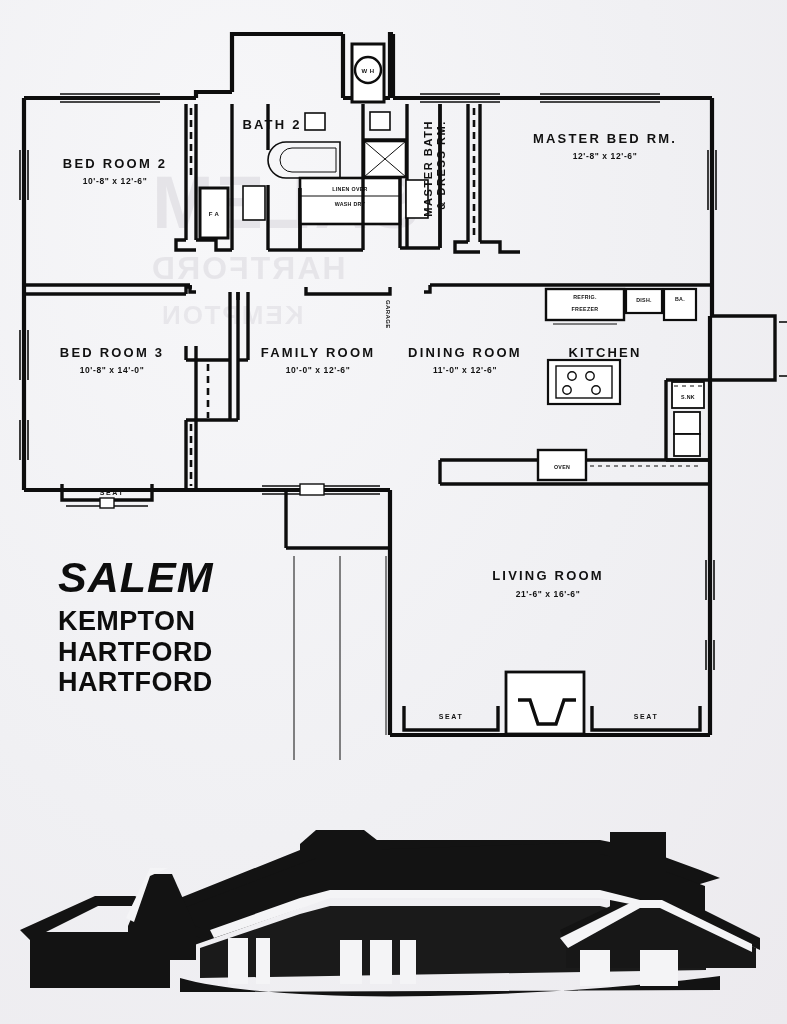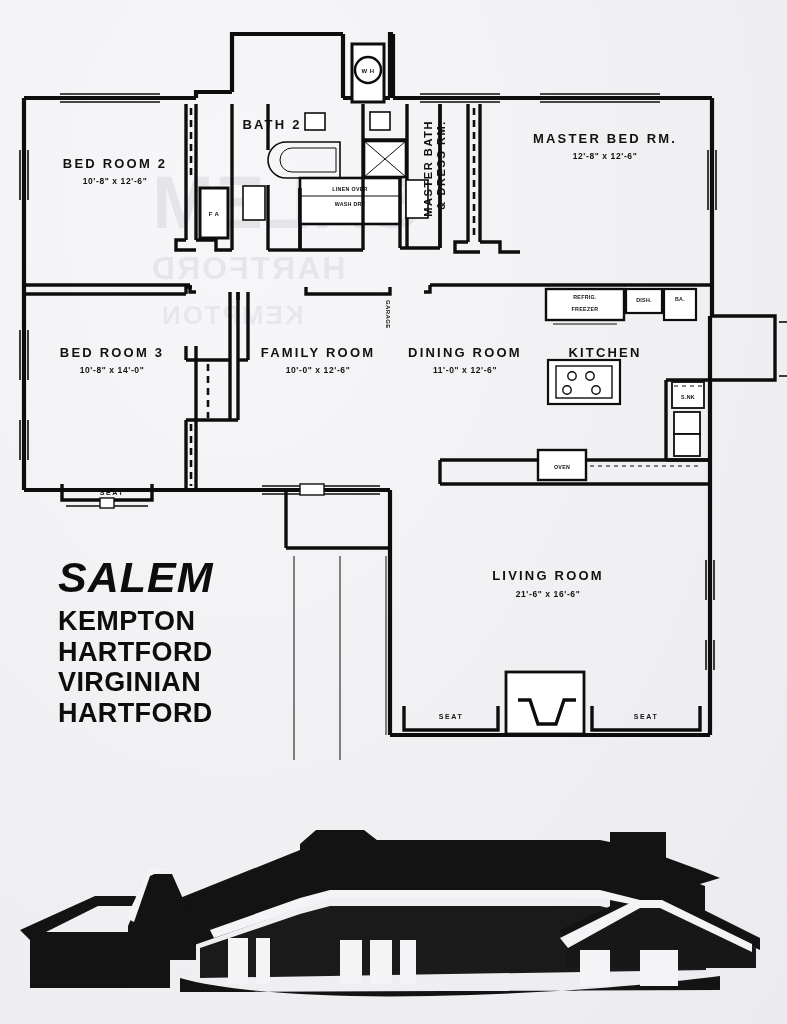--- a/index.html
+++ b/index.html
@@ -353,21 +353,20 @@
       <path d="M286,488 L286,548"></path>
       <path d="M286,548 L390,548"></path>
     </g>
 
   </svg>
 
   <div id="title-block">
     <div class="main">SALEM</div>
     <div class="alt">KEMPTON</div>
     <div class="alt">HARTFORD</div>
-    <div class="alt">VIRGINIAN</div>
     <div class="alt">HARTFORD</div>
   </div>
 
   <svg id="elevation" viewBox="0 0 787 190">
     <g fill="#131313" stroke="none">
 
       <path d="M150,100 L300,40 L330,30 L600,30 L640,38 L700,60 L720,68 L700,74 L640,54 L600,46 L330,46 L305,56 L170,108 Z"></path>
       <path d="M300,42 L600,32 L640,40 L700,62 L700,92 L640,72 L600,64 L330,64 L300,76 Z"></path>
 
       <path d="M168,104 L305,52 L330,44 L600,44 L645,54 L705,76 L705,110 L640,92 L600,86 L330,86 L300,98 L180,140 Z"></path>

